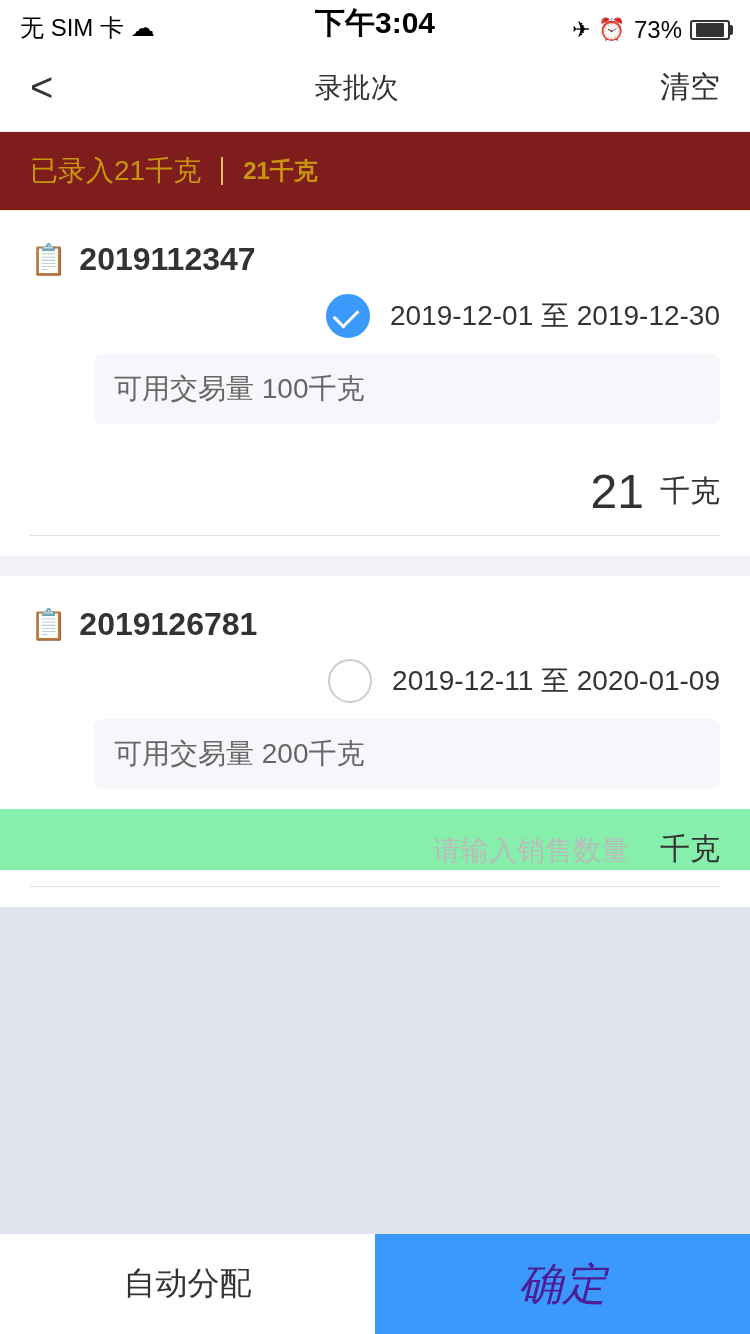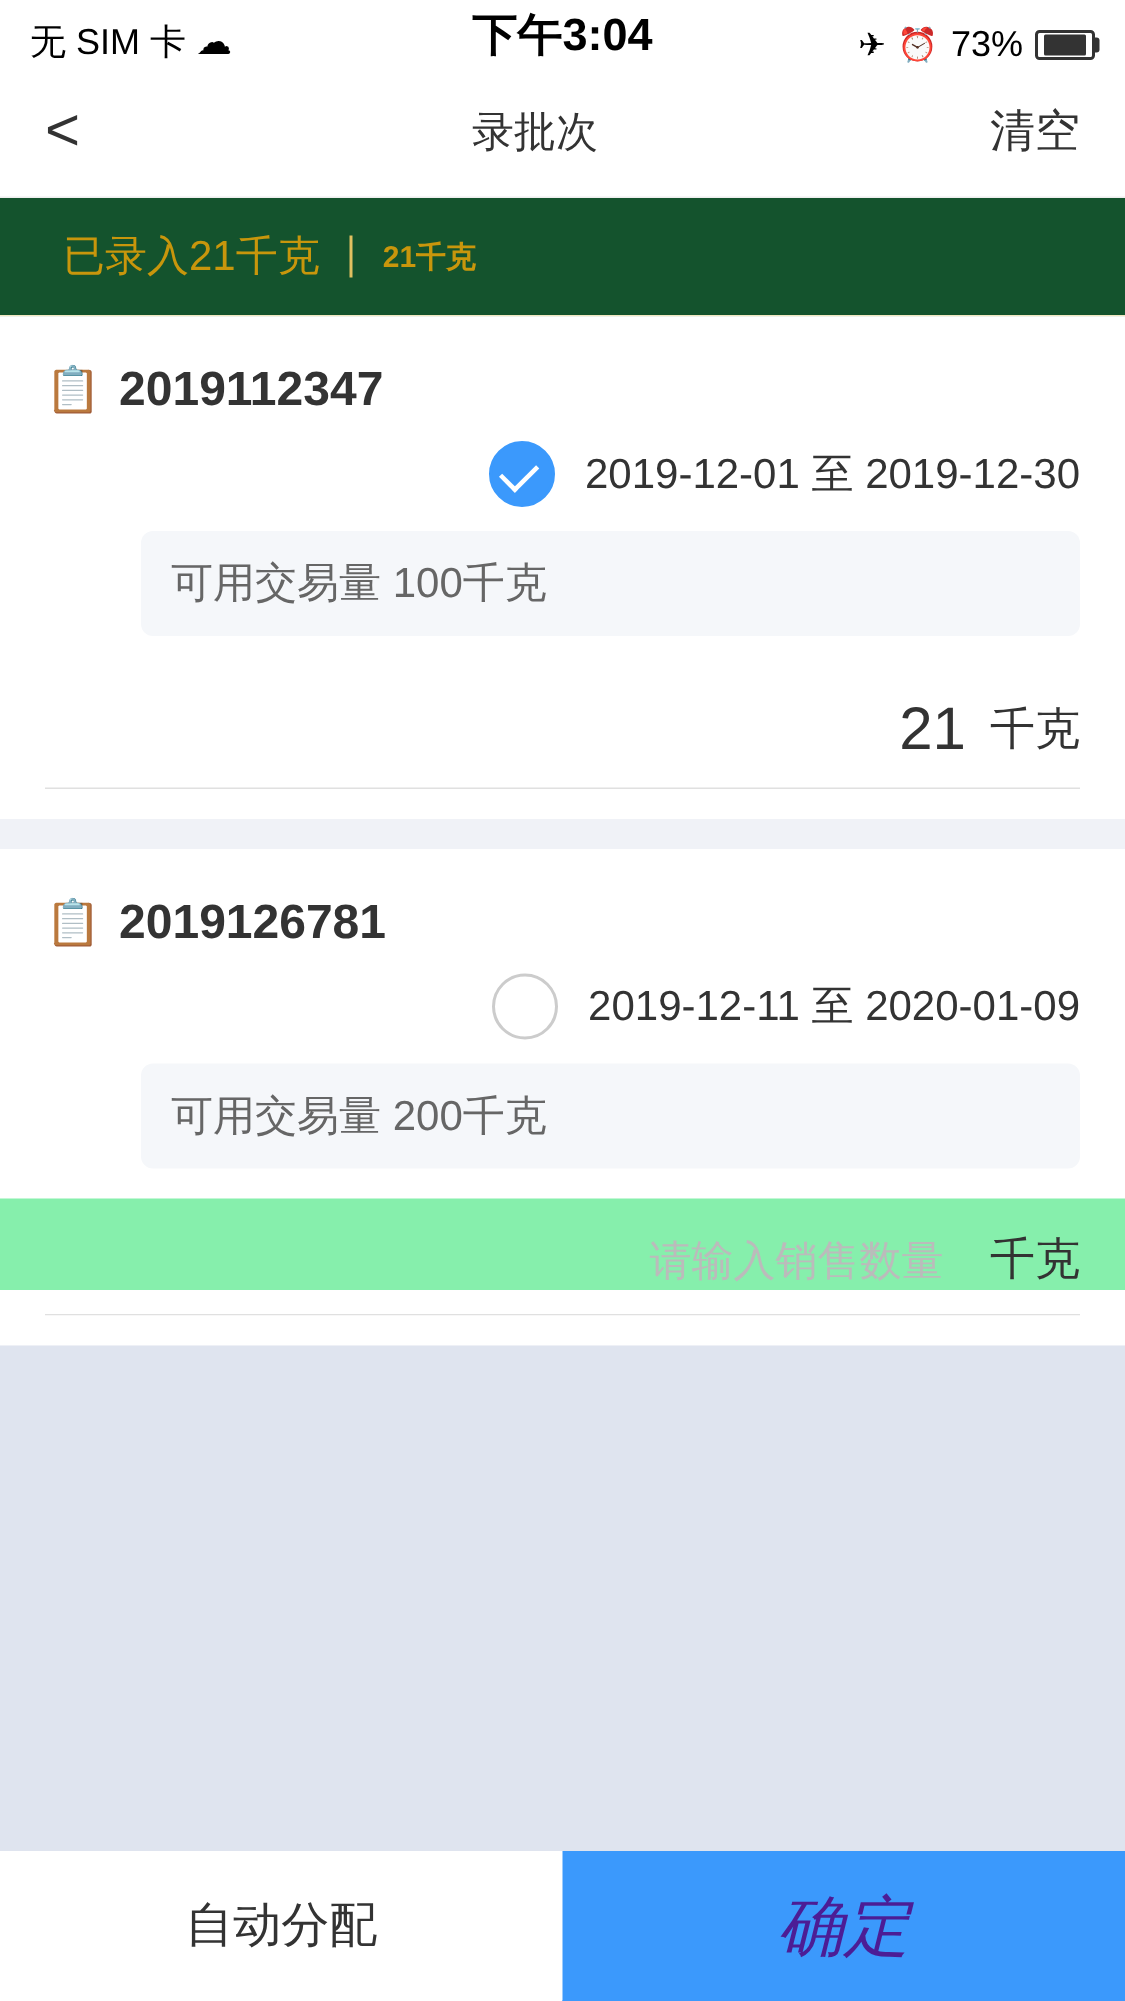--- a/index.html
+++ b/index.html
@@ -68,38 +68,38 @@
     }
     .nav-action {
       font-size: 30px;
       color: #333;
       cursor: pointer;
     }
 
     
     .info-banner {
       width: 100%;
-      background: #14532d;
-      padding: 20px 42px;
+      background: #7f1d1d;
+      padding: 20px 30px;
       display: flex;
       align-items: center;
       gap: 20px;
       border-bottom: 1px solid #f0e8c0;
     }
     .info-label {
       font-size: 28px;
       color: #c8960c;
     }
     .info-divider {
       width: 2px;
       height: 28px;
       background: #e0c060;
     }
     .info-value {
-      font-size: 20px;
+      font-size: 24px;
       color: #c8960c;
       font-weight: 600;
     }
 
     
     .batch-item {
       background: #fff;
     }
 
     .batch-header {
@@ -168,21 +168,21 @@
 
     
     .quantity-row {
       display: flex;
       align-items: center;
       justify-content: flex-end;
       padding: 20px 30px 0 30px;
       background: #fff;
     }
     .quantity-value {
-      font-size: 40px;
+      font-size: 48px;
       color: #333;
       font-weight: 500;
     }
     .quantity-unit {
       font-size: 30px;
       color: #333;
       margin-left: 16px;
     }
 
     .divider-line {

